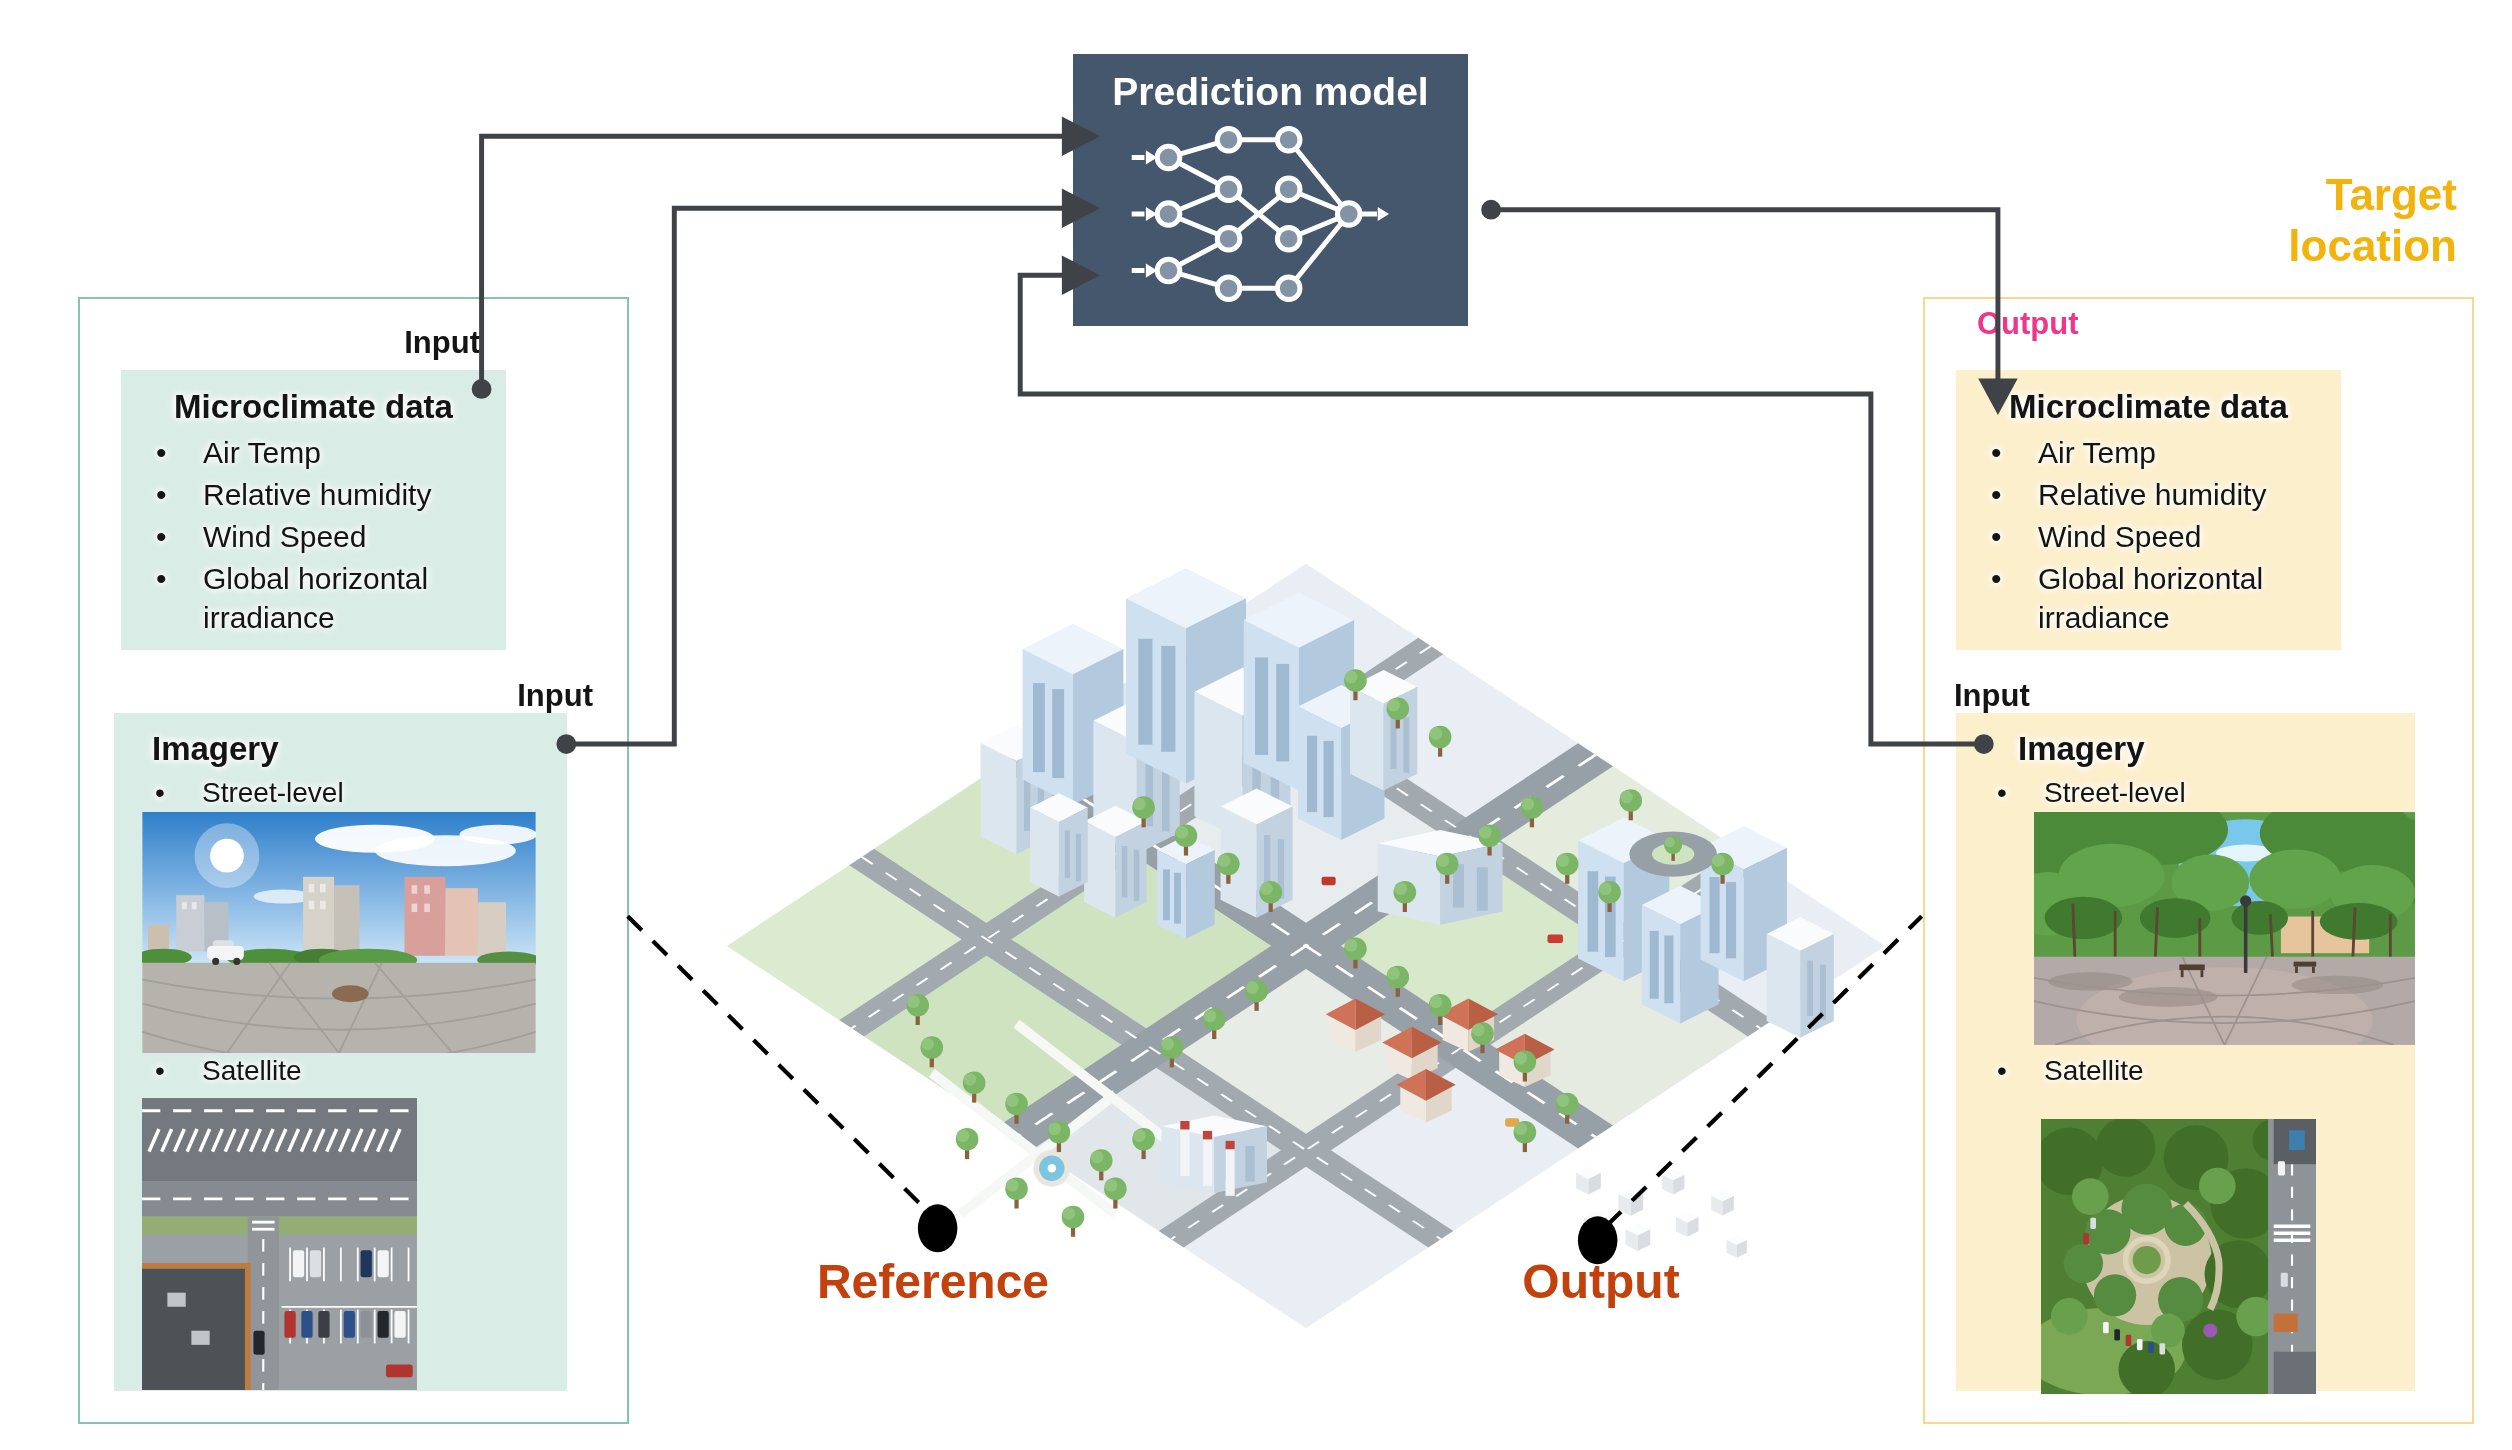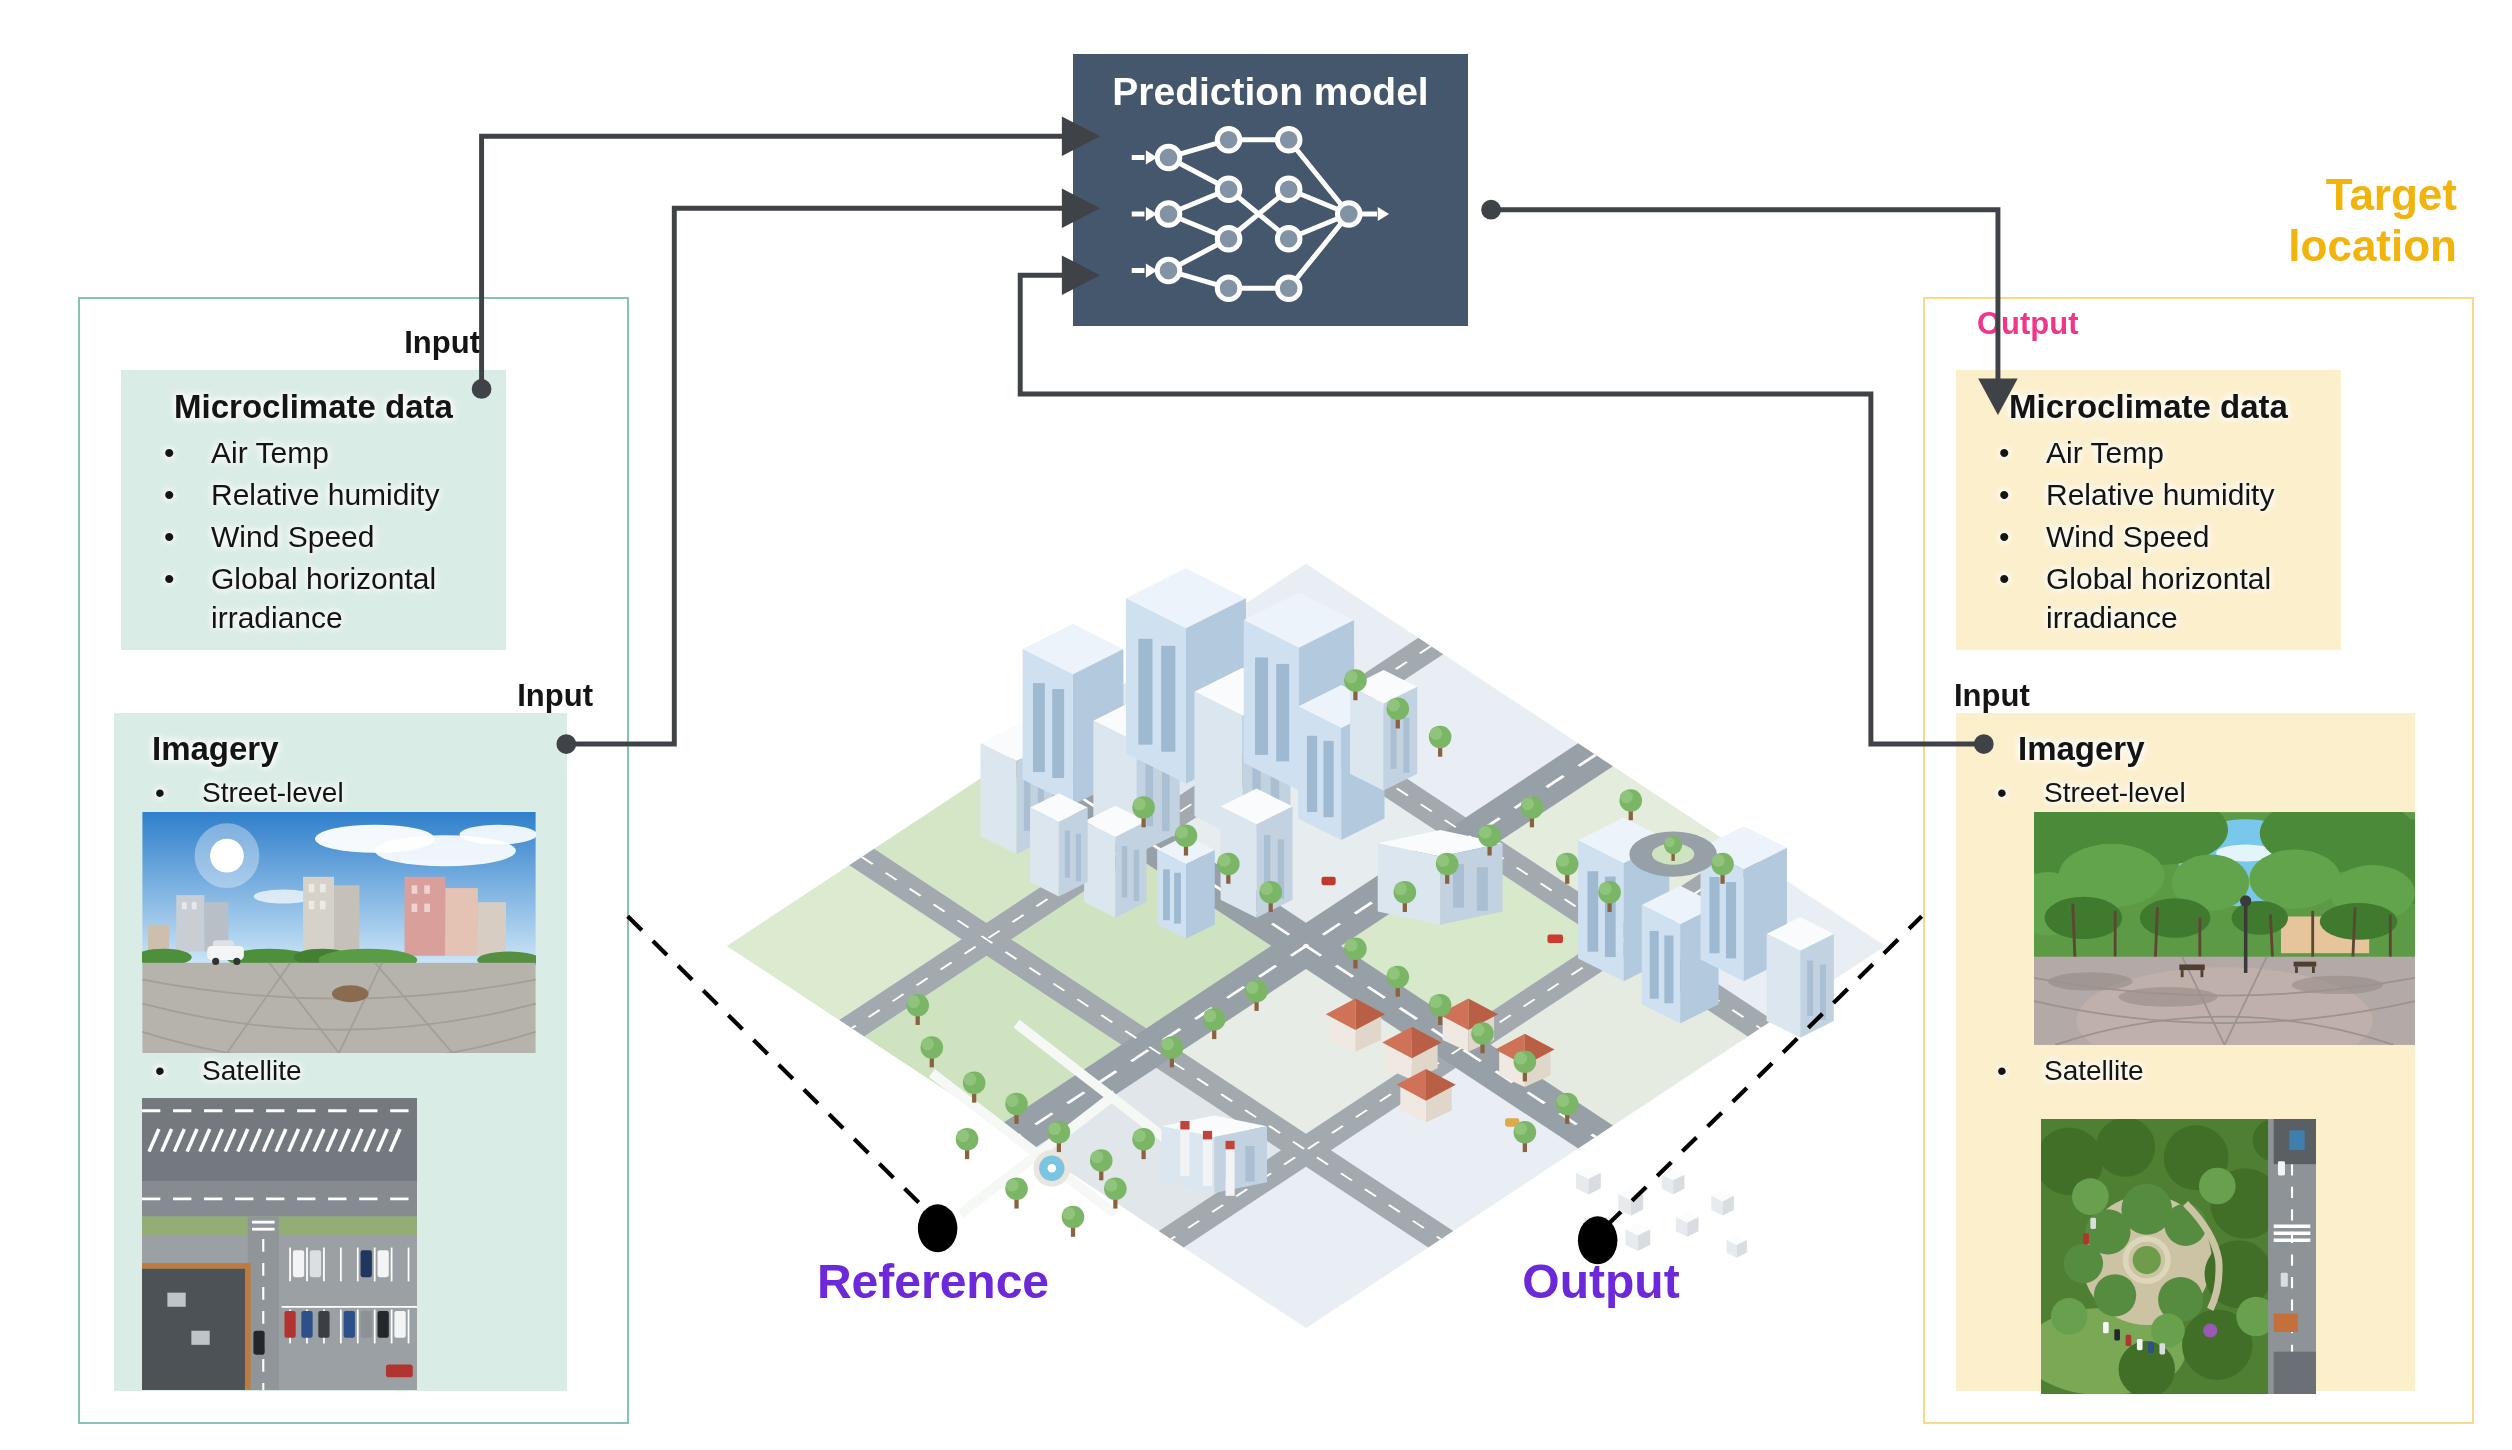--- a/index.html
+++ b/index.html
@@ -18,36 +18,36 @@
   #tgt-output{left:1977px;top:306px;color:#f0368a;}
   #tgt-input{left:1954px;top:678px;}
   
   .info-box{position:absolute;box-sizing:border-box;}
   #ref-micro{left:121px;top:370px;width:385px;height:280px;background:#d9ece5;}
   #tgt-micro{left:1956px;top:370px;width:385px;height:280px;background:#fcefcb;}
   #ref-imagery{left:114px;top:713px;width:453px;height:678px;background:#d9ece5;}
   #tgt-imagery{left:1956px;top:713px;width:459px;height:678px;background:#fcefcb;}
   .glow{text-shadow:0 0 7px #fff,0 0 7px #fff,0 0 12.7px #fff;}
   .micro-heading{font-size:33px;font-weight:bold;text-align:center;margin:18.4px 8.5px 4.2px;}
-  ul.bullets{list-style:none;margin:7px 8px 0;padding:0 11.3px 0 0;font-size:30px;line-height:1.3;}
+  ul.bullets{list-style:none;margin:7px 0 0;padding:0 11.3px 0 0;font-size:30px;line-height:1.3;}
   ul.bullets li{position:relative;padding-left:82px;margin:2.8px 0;}
   ul.bullets li::before{content:"\2022";position:absolute;left:35px;}
   .imagery-heading{font-size:33px;font-weight:bold;margin:17px 0 0 38px;}
   #tgt-imagery .imagery-heading{margin-left:62px;}
   ul.img-bullets{list-style:none;margin:8.5px 0 0;padding:0;font-size:28px;}
   ul.img-bullets li{position:relative;padding-left:88px;}
   ul.img-bullets li::before{content:"\2022";position:absolute;left:41px;}
   .photo{position:absolute;display:block;}
   
   #model{position:absolute;left:1073px;top:54px;width:395px;height:272px;background:#44576d;}
   #model-title{color:#fff;font-size:39px;font-weight:bold;text-align:center;margin-top:15.5px;}
   #nn-icon{position:absolute;left:50%;top:68px;transform:translateX(-50%);}
   
   #city{position:absolute;left:720px;top:487px;}
-  .map-label{position:absolute;font-size:48px;font-weight:bold;color:#6d28d9;transform:translateX(-50%);
+  .map-label{position:absolute;font-size:48px;font-weight:bold;color:#c2410c;transform:translateX(-50%);
              text-shadow:0 0 8.5px #fff,0 0 8.5px #fff,0 0 14px #fff,0 0 18.4px #fff;}
   #ref-map-label{left:933px;top:1254px;}
   #tgt-map-label{left:1601px;top:1254px;}
   
   #wires{position:absolute;left:0;top:0;pointer-events:none;}
 </style>
 </head>
 <body>
 
 <div id="canvas">

